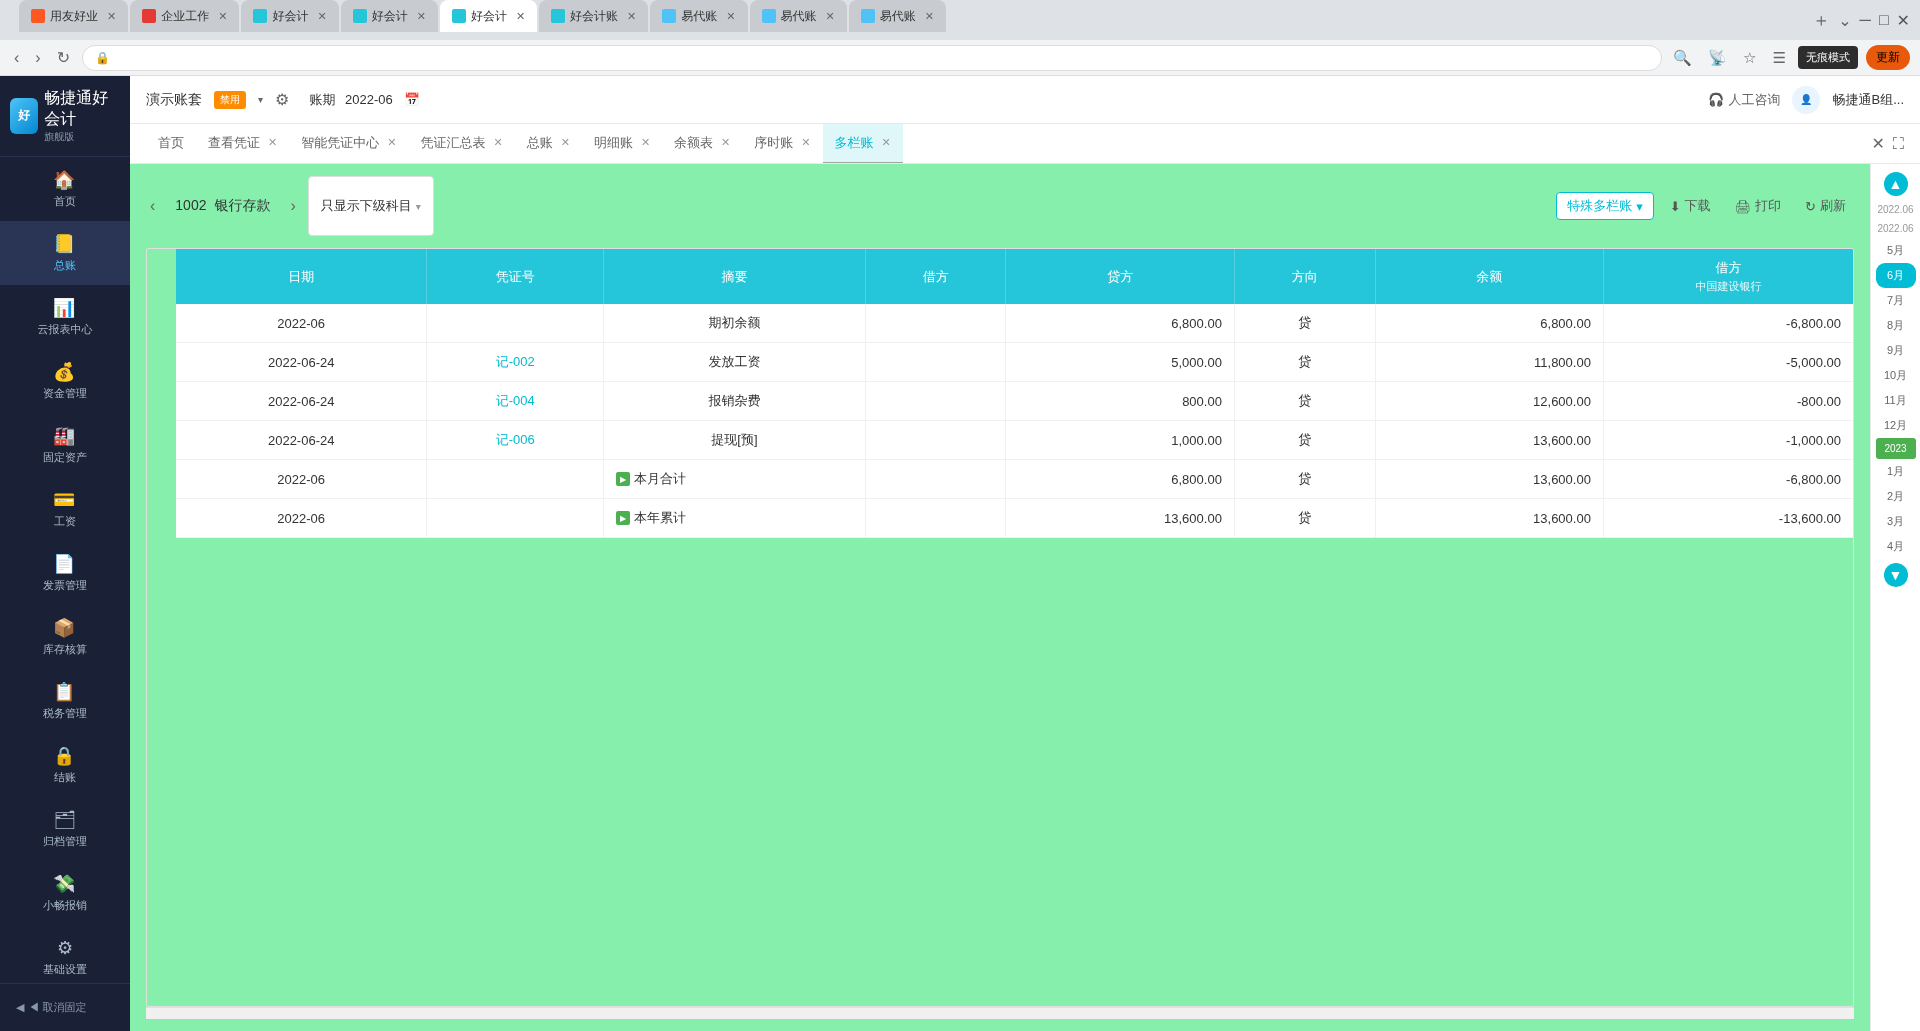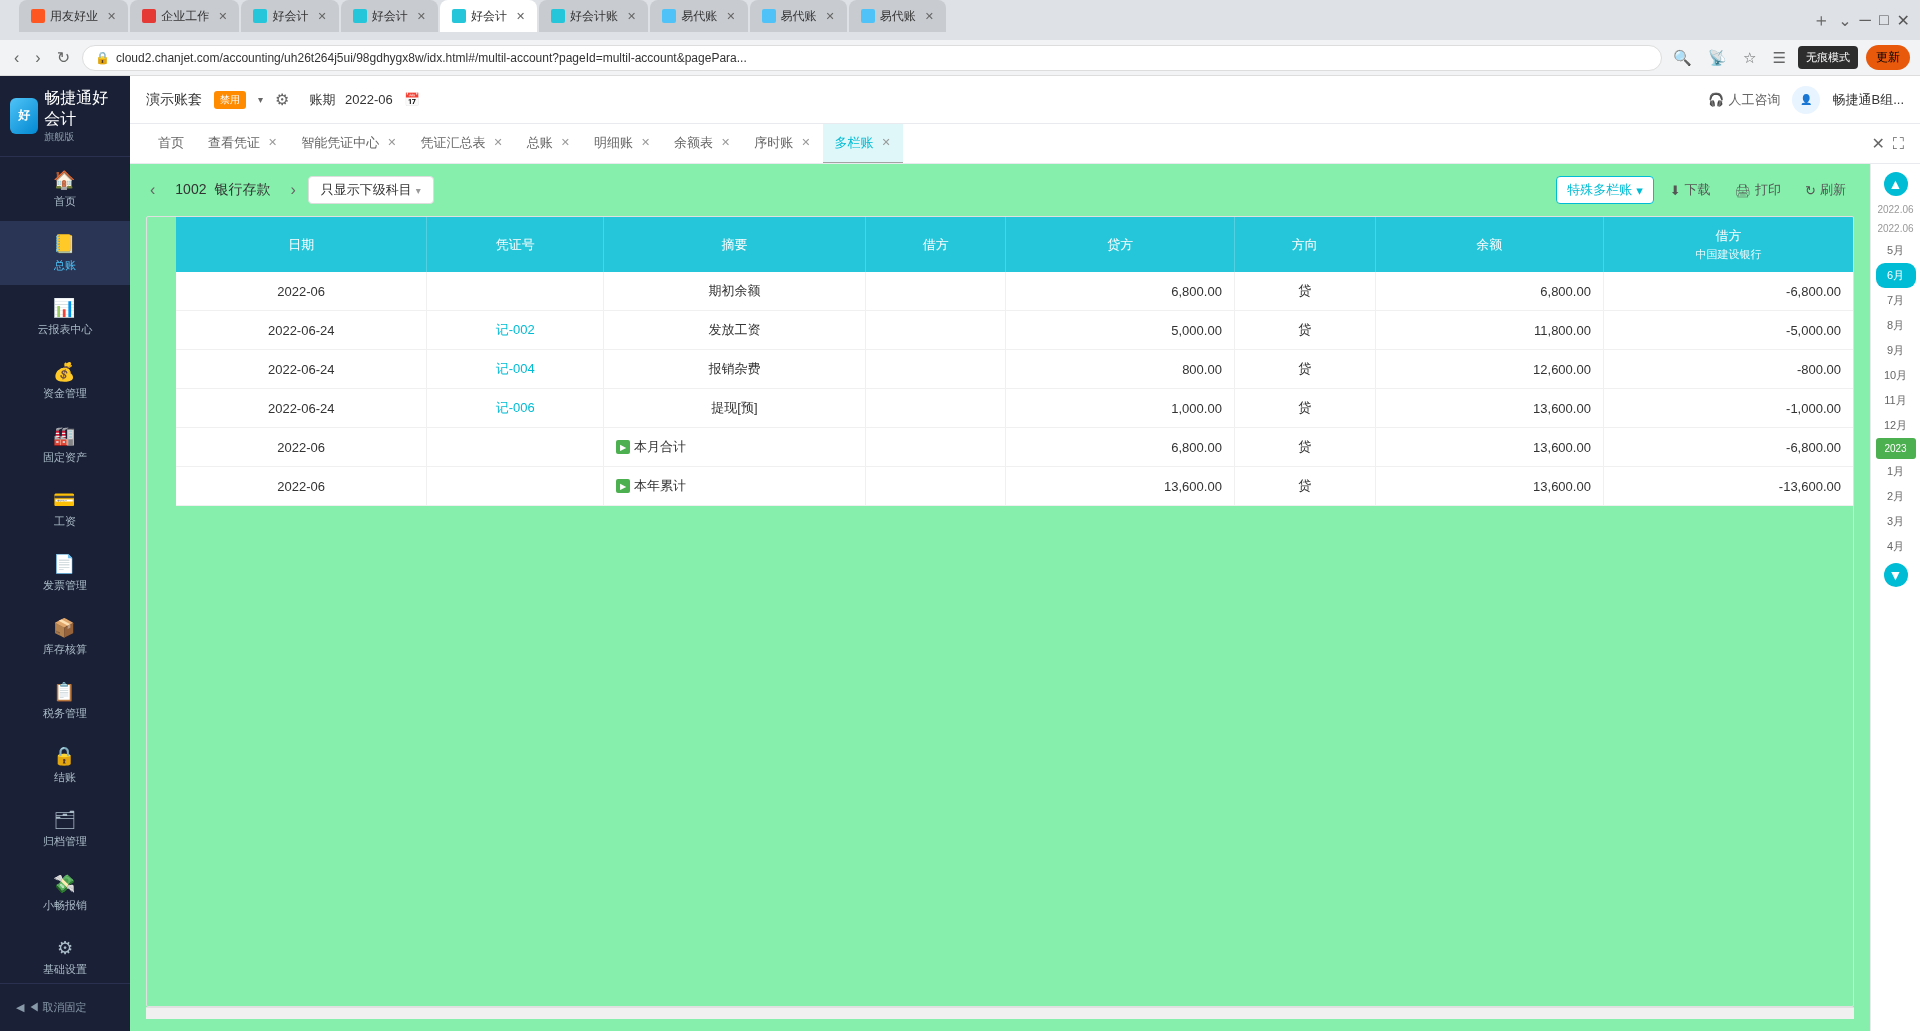--- a/index.html
+++ b/index.html
@@ -67,21 +67,21 @@
     .tab-action-btn { background: none; border: none; cursor: pointer; color: #666; font-size: 16px; }
 
     
     .content-area { flex: 1; display: flex; overflow: hidden; }
     .ledger-content { flex: 1; padding: 12px 16px; overflow: hidden; display: flex; flex-direction: column; }
 
     
     .ledger-toolbar { display: flex; align-items: center; gap: 8px; margin-bottom: 12px; }
     .prev-btn, .next-btn { background: none; border: none; cursor: pointer; color: #666; font-size: 16px; padding: 4px; }
     .account-selector { font-size: 14px; color: #333; font-weight: 500; padding: 4px 8px; border-radius: 4px; cursor: pointer; }
-    .filter-select { background: #fff; border: 1px solid #ddd; border-radius: 4px; padding: 4px 12px; font-size: 13px; color: #333; cursor: pointer; display: flex; align-items: center; gap: 4px; }
+    .filter-select { background: #fff; border: 1px solid #ddd; border-radius: 4px; padding: 20px 12px; font-size: 13px; color: #333; cursor: pointer; display: flex; align-items: center; gap: 4px; }
     .filter-arrow { color: #999; font-size: 10px; }
     .toolbar-right { margin-left: auto; display: flex; align-items: center; gap: 8px; }
     .multi-col-btn { border: 1px solid #00bcd4; color: #00bcd4; background: #fff; border-radius: 4px; padding: 4px 10px; font-size: 13px; cursor: pointer; display: flex; align-items: center; gap: 4px; }
     .action-btn { background: none; border: none; color: #555; font-size: 13px; cursor: pointer; display: flex; align-items: center; gap: 4px; padding: 4px 8px; }
 
     
     .ledger-table { flex: 1; overflow: auto; border: 1px solid #e0e0e0; border-radius: 2px; padding-left: 29px; }
     table { width: 100%; border-collapse: collapse; min-width: 900px; }
     thead tr { background: #26c6da; }
     th { color: #fff; padding: 10px 12px; font-size: 13px; font-weight: 500; text-align: center; border-right: 1px solid rgba(255,255,255,0.2); }
@@ -171,21 +171,20 @@
     <span style="color:#555; font-size:16px; cursor:pointer;">✕</span>
   </div>
 </div>
 
 <div class="address-bar">
   <button class="nav-btn">‹</button>
   <button class="nav-btn">›</button>
   <button class="nav-btn">↻</button>
   <div class="url-bar">
     <span style="margin-right:6px; color:#666; font-size:12px;">🔒</span>
-    <span class="url-text">cloud2.chanjet.com/accounting/uh26t264j5ui/98gdhygx8w/idx.html#/multil-account?pageId=multil-account&amp;pagePara...</span>
   </div>
   <div class="browser-right-actions">
     <button class="browser-icon-btn">🔍</button>
     <button class="browser-icon-btn">📡</button>
     <button class="browser-icon-btn">☆</button>
     <button class="browser-icon-btn">☰</button>
     <button class="incognito-btn">无痕模式</button>
     <button class="update-btn">更新</button>
   </div>
 </div>

